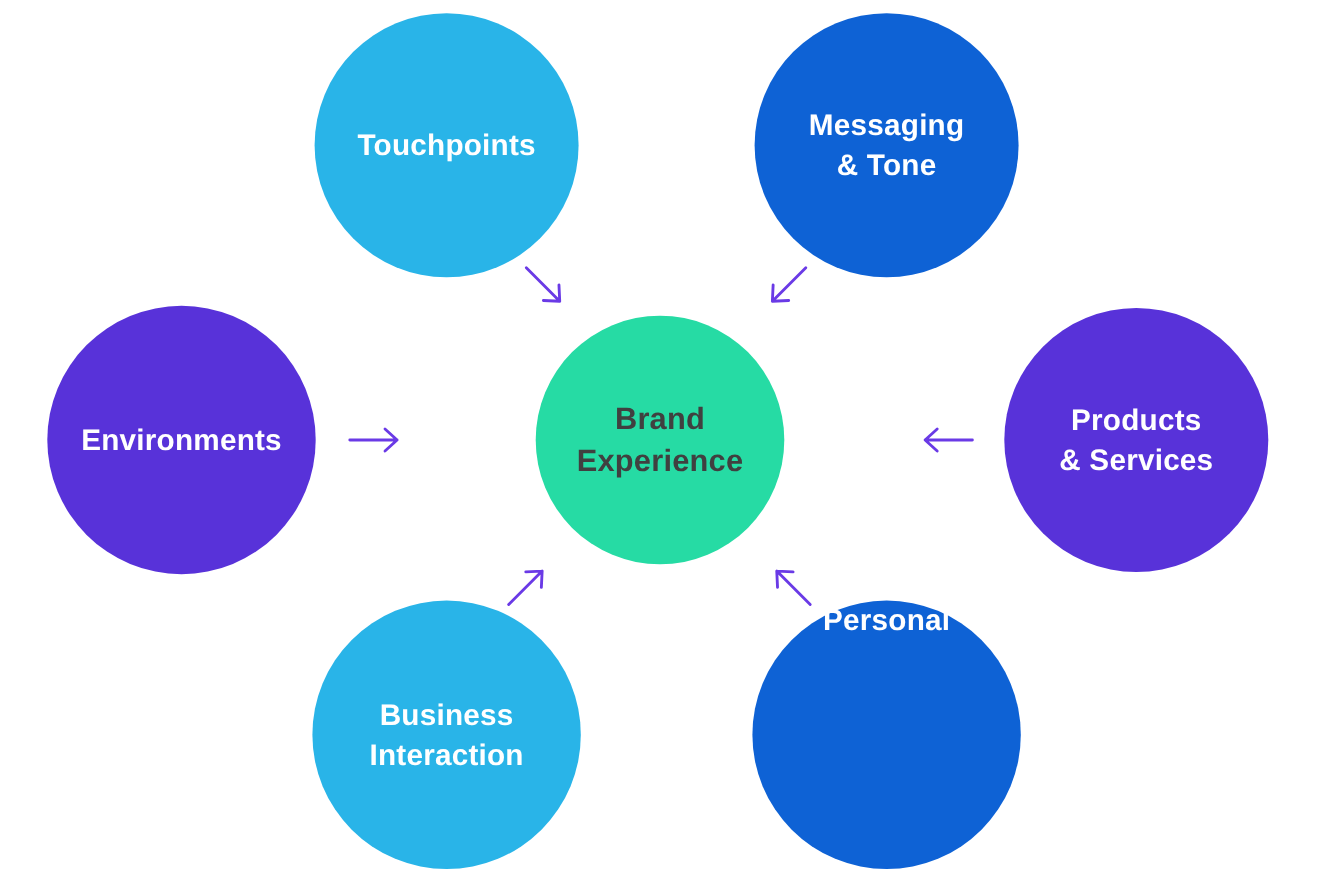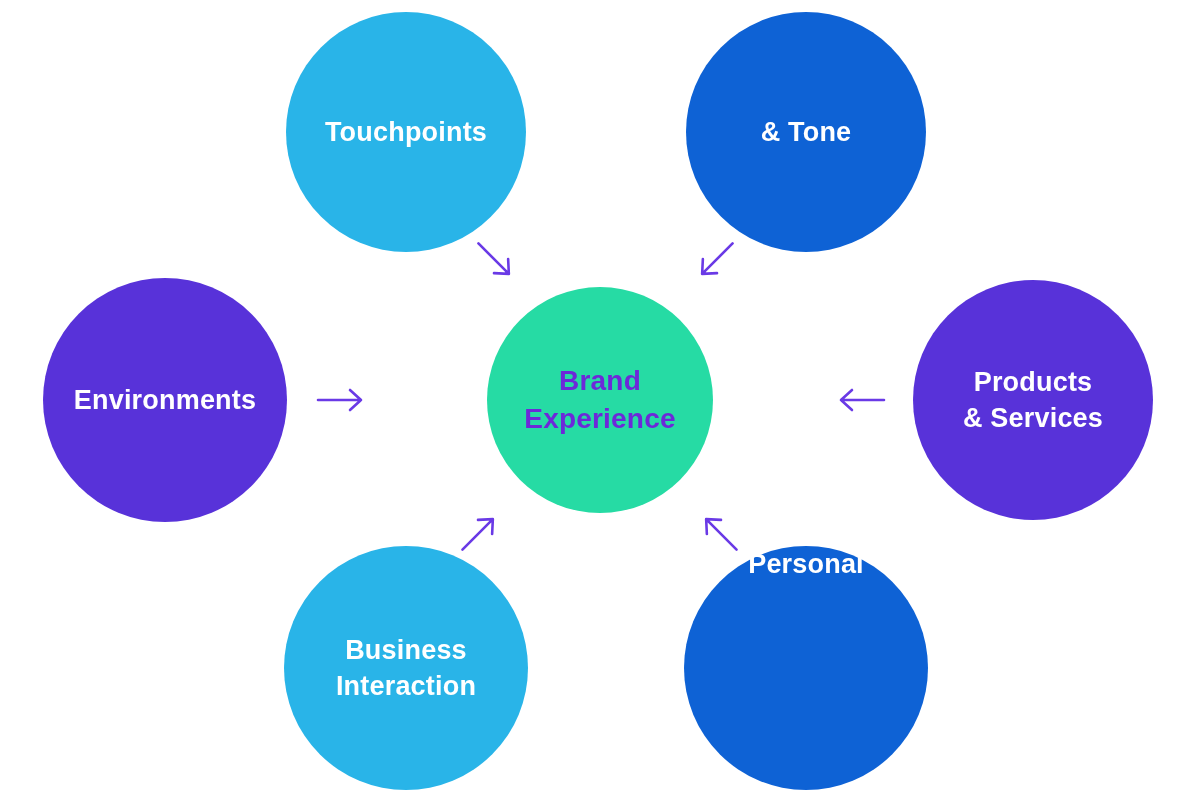--- a/index.html
+++ b/index.html
@@ -27,21 +27,21 @@
   }
   .circle .line {
     display: block;
     color: #ffffff;
     font-size: 27px;
     font-weight: 600;
     line-height: 36px;
     letter-spacing: 0.2px;
   }
   .circle.center-node .line {
-    color: #6d28d9;
+    color: #404040;
     font-size: 28px;
     font-weight: 700;
     line-height: 38px;
   }
   
   .node-touchpoints          { left: 286px; top: 12px;  width: 240px; height: 240px; }
   .node-messaging-tone       { left: 686px; top: 12px;  width: 240px; height: 240px; }
   .node-environments         { left: 43px;  top: 278px; width: 244px; height: 244px; }
   .node-products-services    { left: 913px; top: 280px; width: 240px; height: 240px; }
   .node-brand-experience     { left: 487px; top: 287px; width: 226px; height: 226px; }
@@ -68,20 +68,21 @@
 </head>
 <body>
 
 <div class="canvas">
 
   <div class="circle node-touchpoints" style="background: rgb(41, 180, 232);">
     <span class="line">Touchpoints</span>
   </div>
 
   <div class="circle node-messaging-tone" style="background: rgb(14, 98, 213);">
+    <span class="line">Messaging</span>
     <span class="line">&amp; Tone</span>
   </div>
 
   <div class="circle node-environments" style="background: rgb(88, 50, 217);">
     <span class="line">Environments</span>
   </div>
 
   <div class="circle node-products-services" style="background: rgb(88, 50, 217);">
     <span class="line">Products</span>
     <span class="line">&amp; Services</span>

